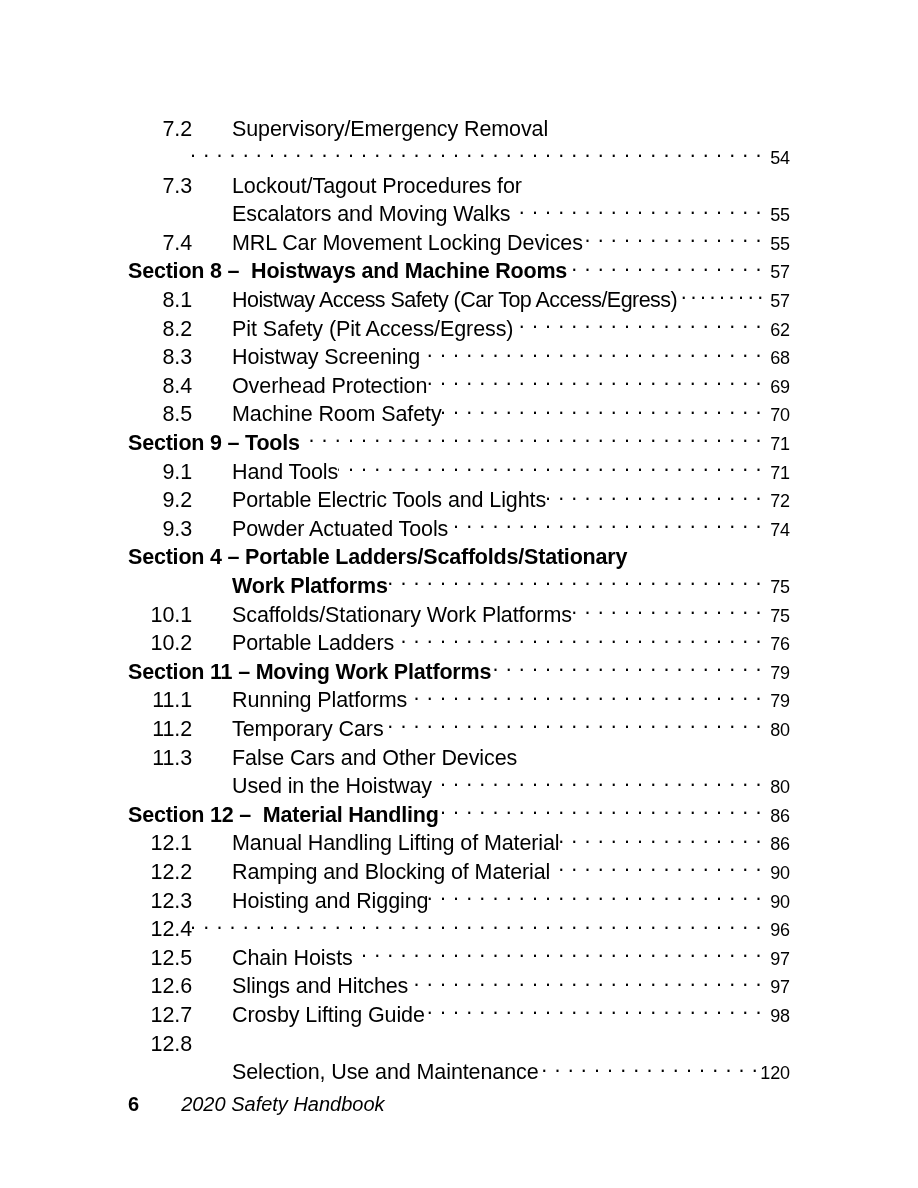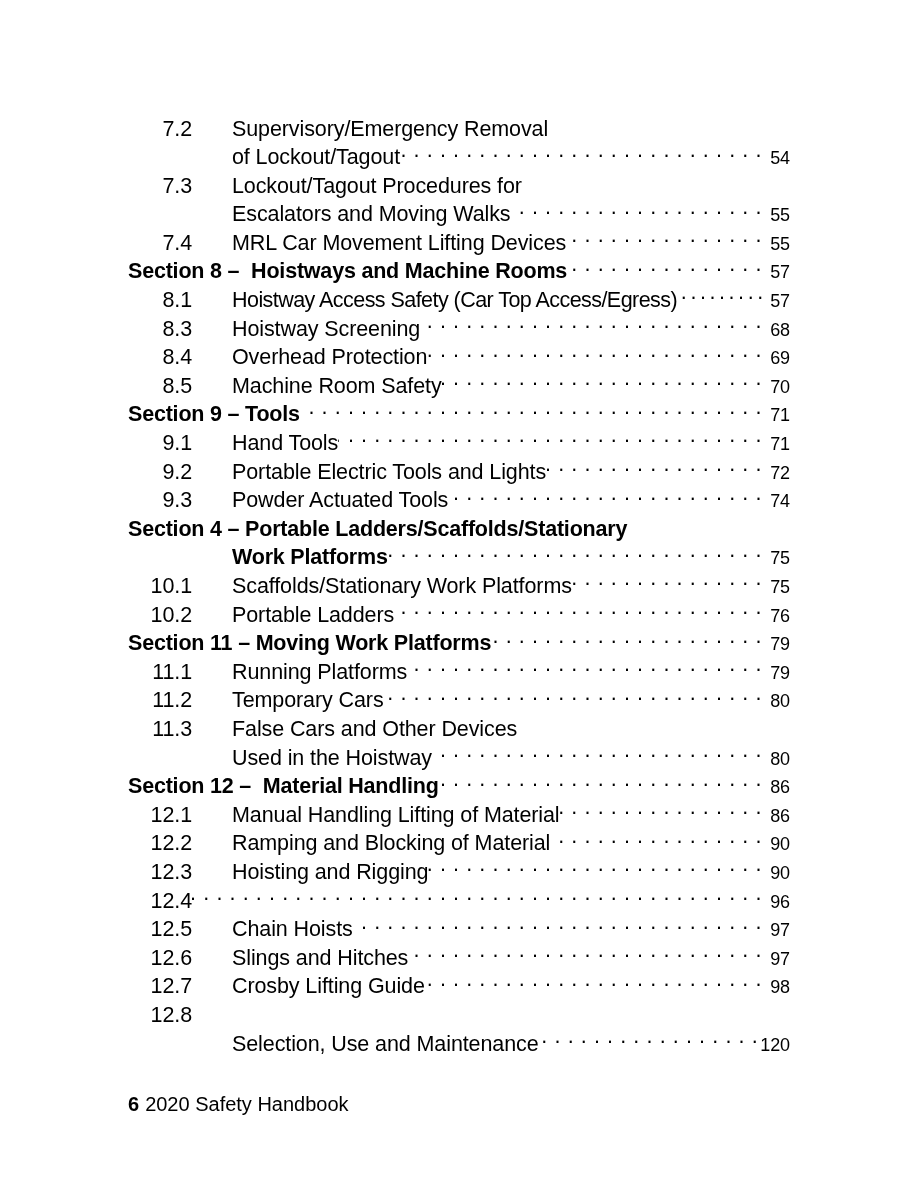--- a/index.html
+++ b/index.html
@@ -123,71 +123,78 @@
     left: 128px;
     top: 1093px;
     font-size: 20px;
     white-space: nowrap;
   }
   #footer .folio {
     font-weight: bold;
     font-style: normal;
   }
   #footer .ftitle {
+    font-style: italic;
     padding-left: 6px;
+    margin-left: 36px;
   }
 </style>
 </head>
 <body>
 
 <div id="page">
 
   <div id="toc">
       <div class="row">
         <span class="num">7.2</span>
         <span class="title">Supervisory/Emergency Removal</span>
         <span class="leader none"></span>
         <span class="page"></span>
       </div>
       <div class="row cont">
         <span class="num"></span>
-        <span class="title">of Lockout/Tagout</span>
         <span class="leader"></span>
         <span class="page">54</span>
       </div>
       <div class="row">
         <span class="num">7.3</span>
         <span class="title">Lockout/Tagout Procedures for</span>
         <span class="leader none"></span>
         <span class="page"></span>
       </div>
       <div class="row cont">
         <span class="num"></span>
         <span class="title">Escalators and Moving Walks</span>
         <span class="leader"></span>
         <span class="page">55</span>
       </div>
       <div class="row">
         <span class="num">7.4</span>
-        <span class="title">MRL Car Movement Lifting Devices</span>
+        <span class="title">MRL Car Movement Locking Devices</span>
         <span class="leader"></span>
         <span class="page">55</span>
       </div>
       <div class="row section">
         <span class="label">Section 8 –<span class="wide-gap"></span> Hoistways and Machine Rooms</span>
         <span class="leader"></span>
         <span class="page">57</span>
       </div>
       <div class="row condense">
         <span class="num">8.1</span>
         <span class="title">Hoistway Access Safety (Car Top Access/Egress)</span>
         <span class="leader tight"></span>
         <span class="page">57</span>
       </div>
       <div class="row">
+        <span class="num">8.2</span>
+        <span class="title">Pit Safety (Pit Access/Egress)</span>
+        <span class="leader"></span>
+        <span class="page">62</span>
+      </div>
+      <div class="row">
         <span class="num">8.3</span>
         <span class="title">Hoistway Screening</span>
         <span class="leader"></span>
         <span class="page">68</span>
       </div>
       <div class="row">
         <span class="num">8.4</span>
         <span class="title">Overhead Protection</span>
         <span class="leader"></span>
         <span class="page">69</span>

